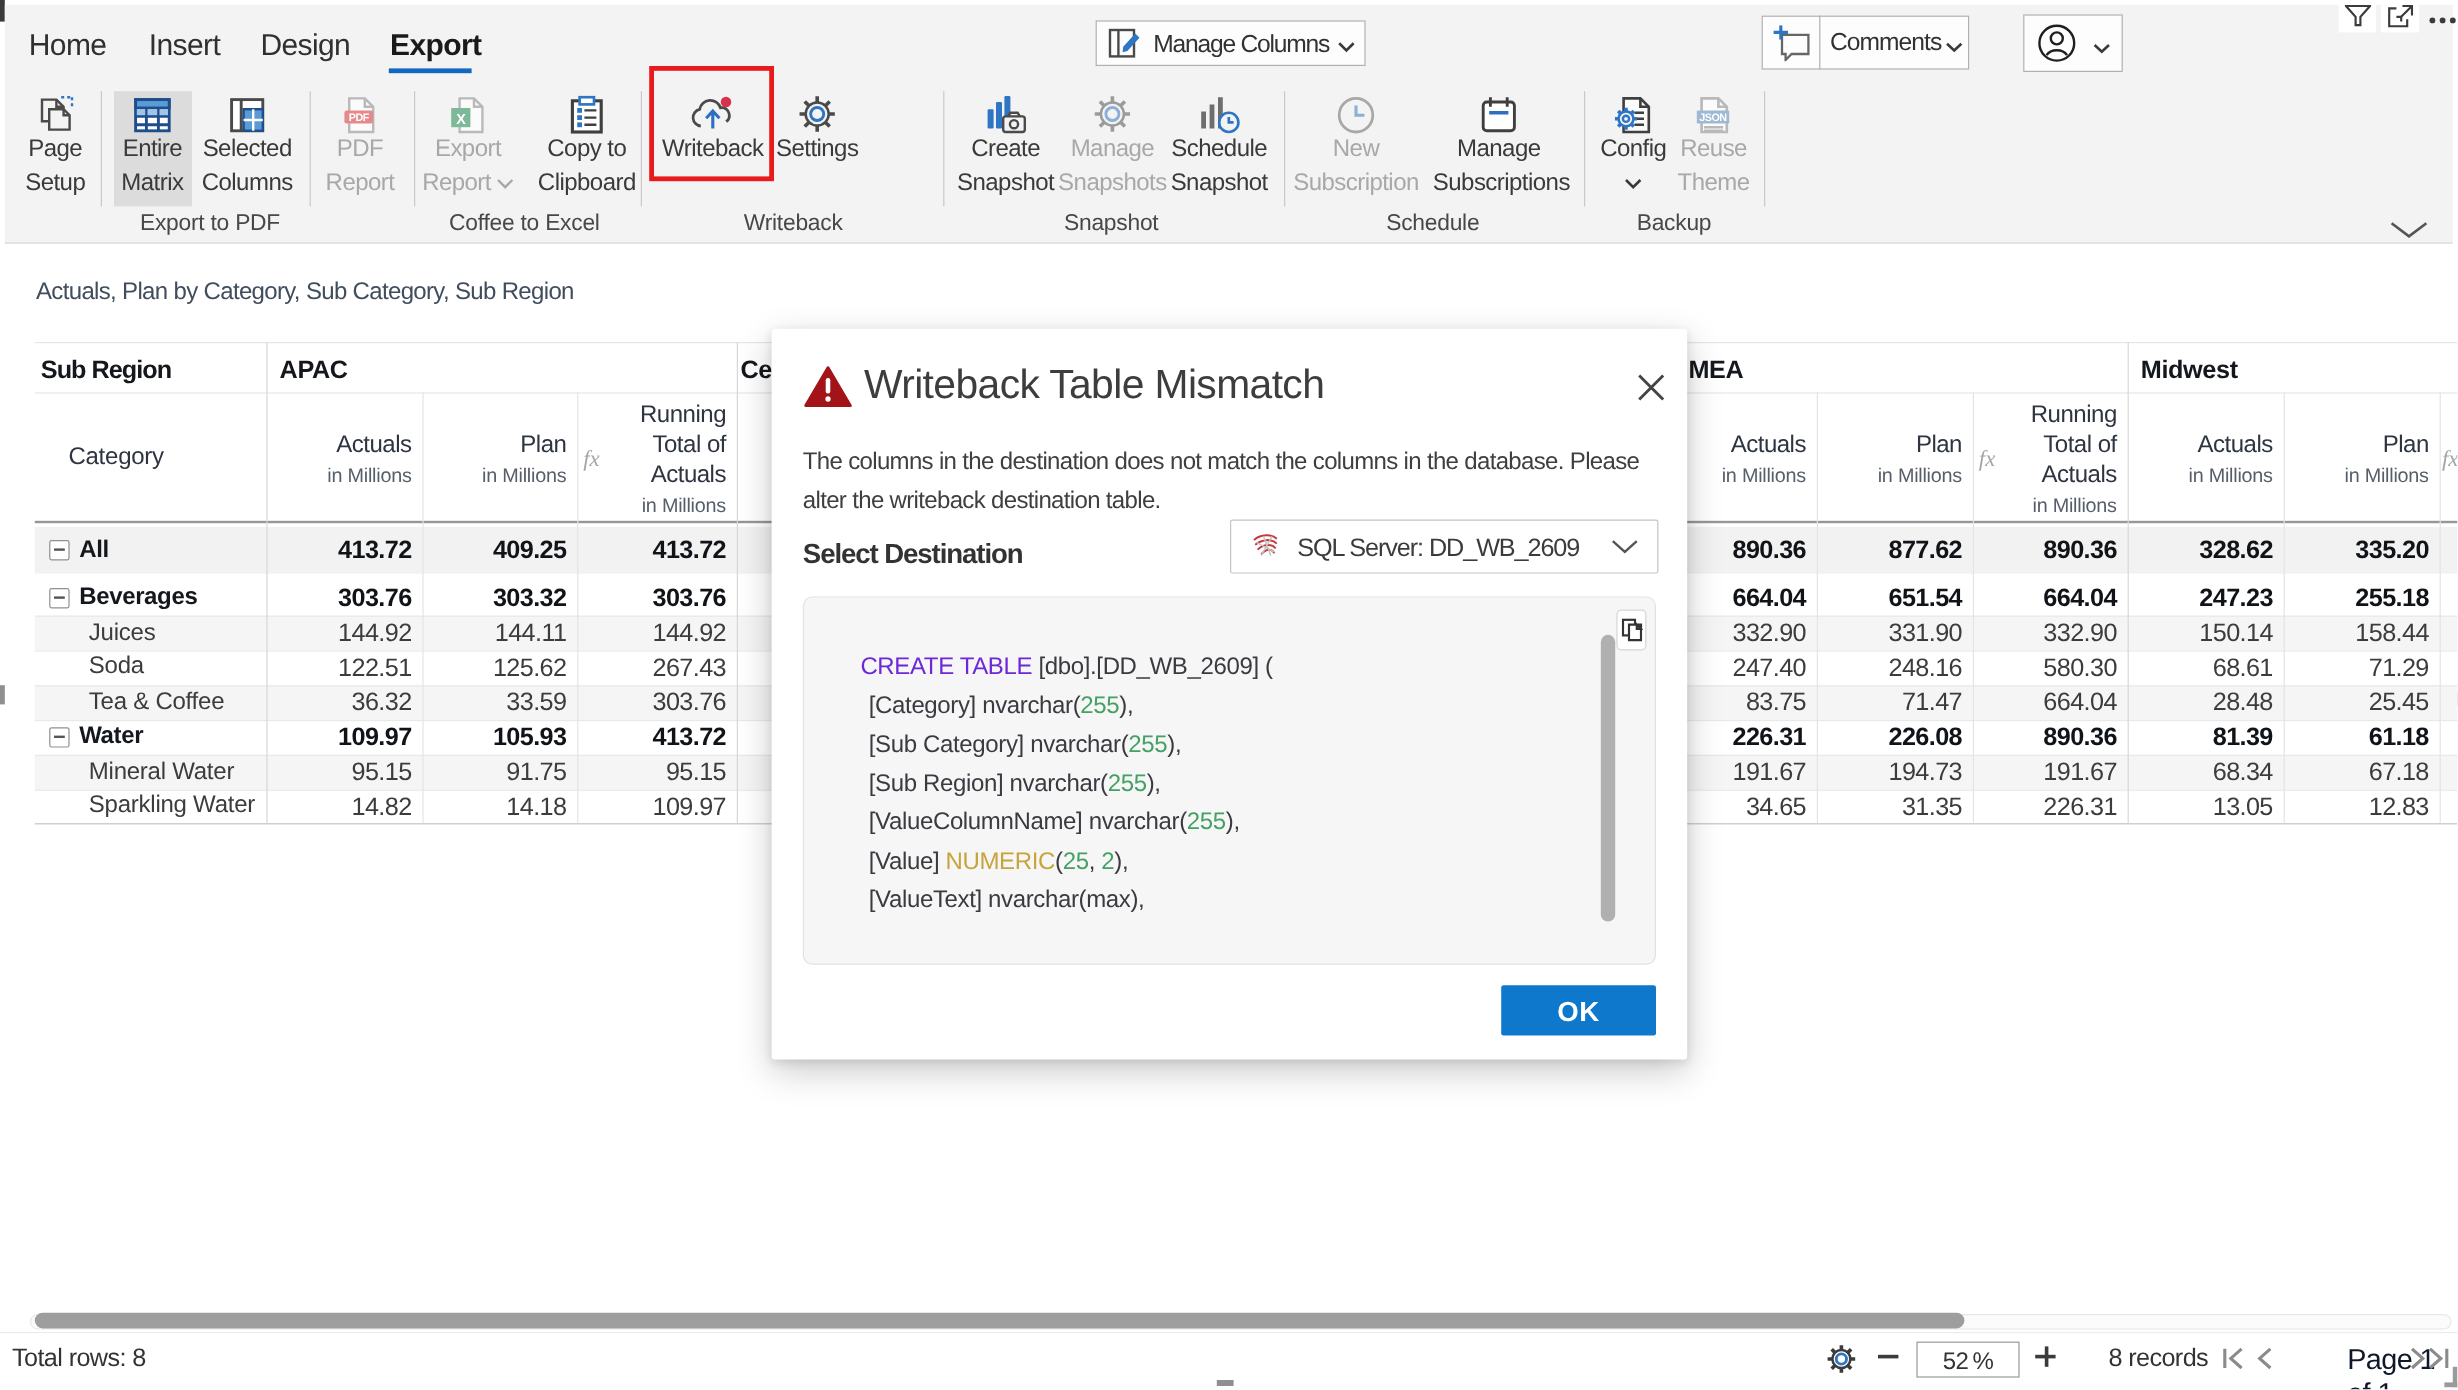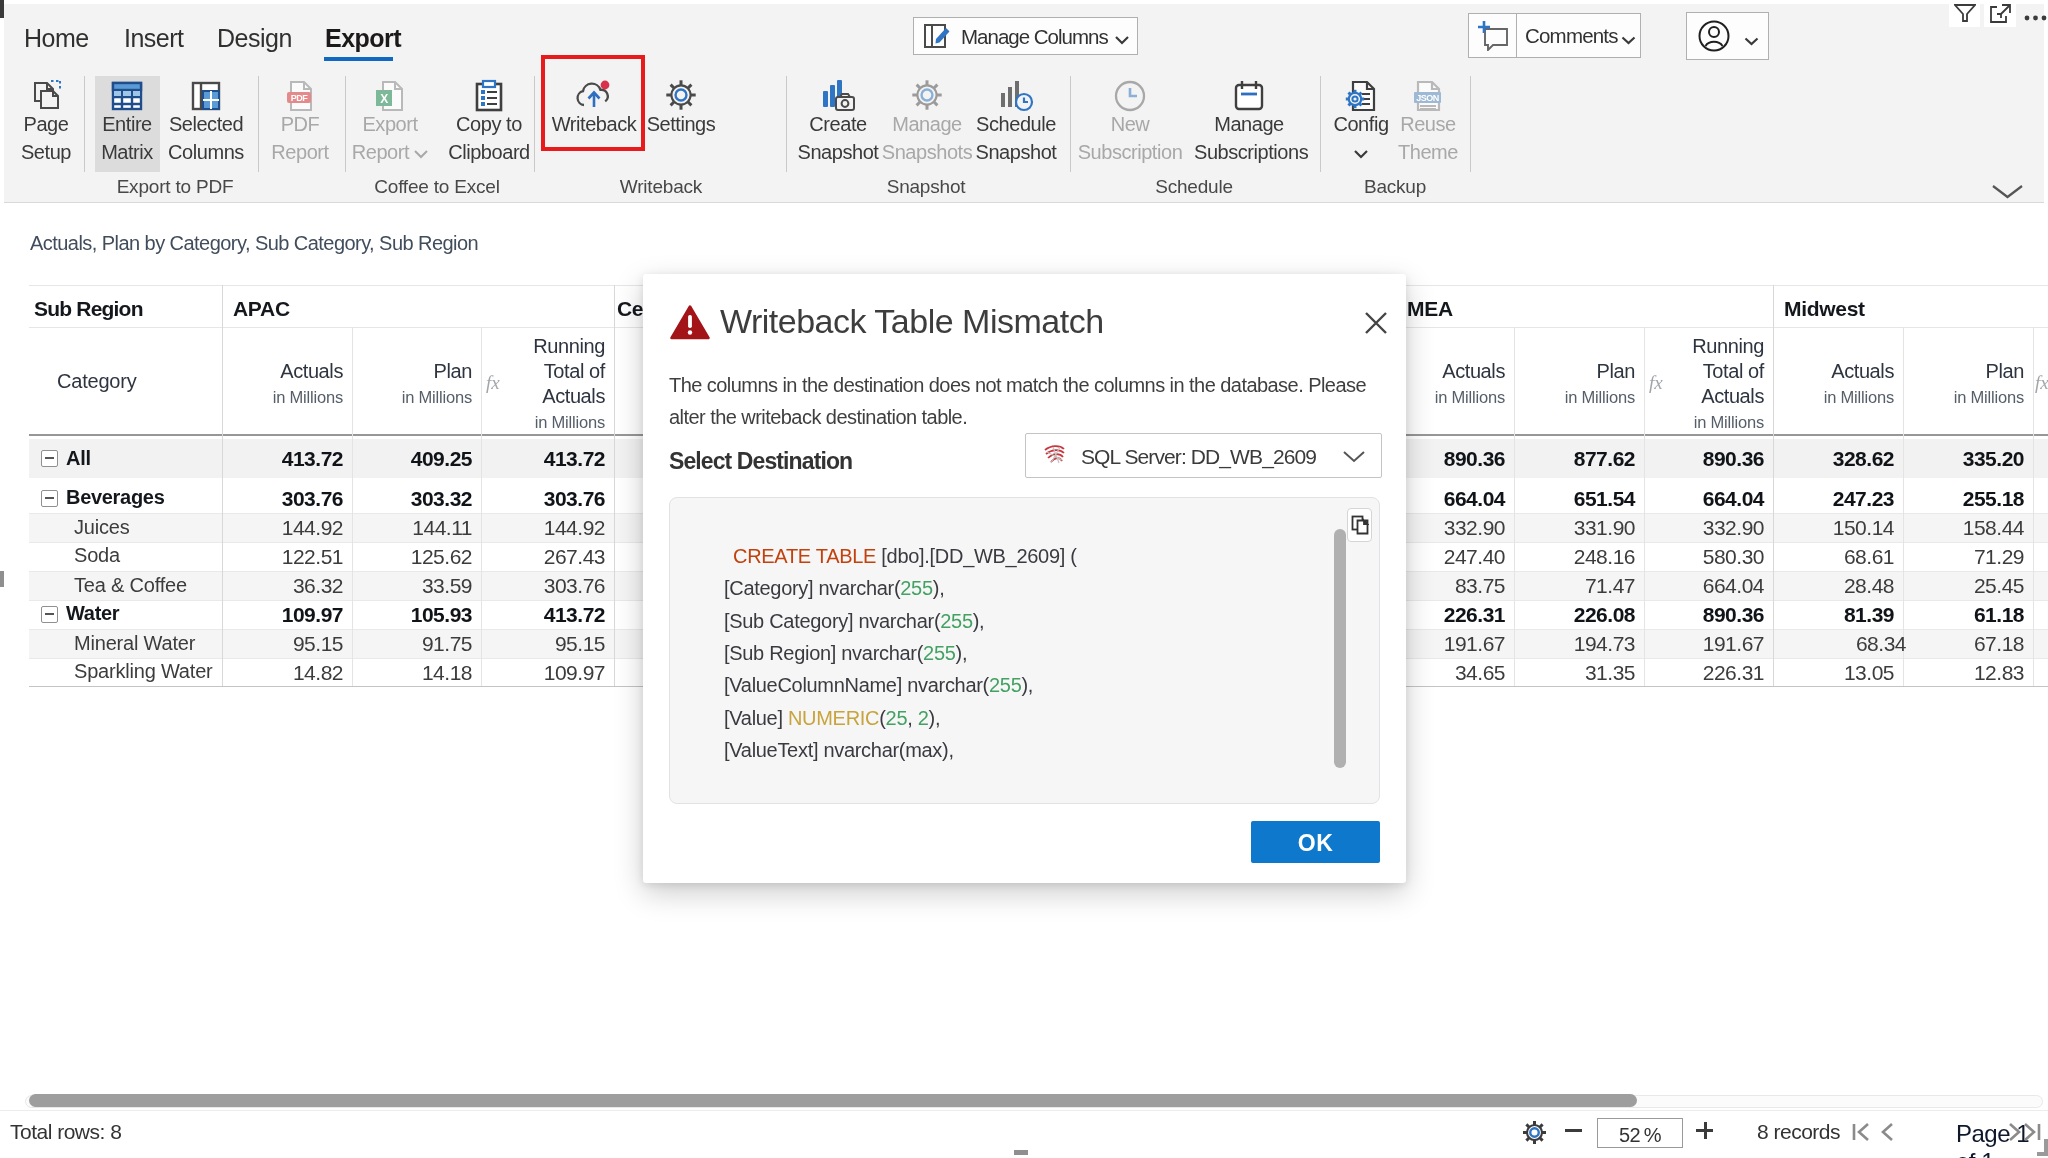--- a/index.html
+++ b/index.html
@@ -18,21 +18,21 @@
 .num{font-size:21px;letter-spacing:-0.5px;color:#3c3c3c;position:absolute;text-align:right;}
 .numb{font-weight:bold;color:#101418;}
 .cat{position:absolute;font-size:20px;color:#3c3c3c;letter-spacing:-0.2px;}
 .catb{font-weight:bold;color:#14181d;letter-spacing:-0.3px;}
 .h2t{position:absolute;text-align:right;font-size:20px;color:#2e3540;letter-spacing:-0.4px;line-height:25px;}
 .h2t .im{font-size:16.5px;color:#555e69;letter-spacing:-0.2px;}
 .hdr1{position:absolute;font-weight:bold;font-size:21px;color:#14181d;letter-spacing:-0.3px;}
 .exp{position:absolute;width:15px;height:15px;border:1px solid #909090;border-radius:2px;background:#fff;}
 .exp:after{content:"";position:absolute;left:3px;right:3px;top:6px;height:1.5px;background:#555;}
 .code{position:absolute;font-size:20px;letter-spacing:-0.3px;color:#3a3a40;white-space:pre;}
-.kw1{color:#c2410c;margin-left:16px;}
+.kw1{color:#6d28d9;}
 .kw2{color:#c7a43c;}
 .g{color:#44a163;}
 </style></head><body>
 <div id="app">
 
 <div class="ab" style="left:0;top:0;width:4px;height:18px;background:#3a3a3a;"></div>
 <div class="ab" style="left:0;top:571px;width:4px;height:16px;background:#8f8f8f;"></div>
 <div class="ab" style="left:1014px;top:1150px;width:14px;height:5px;background:#8f8f8f;"></div>
 <div class="ab" style="left:2037px;top:1152px;width:11px;height:4px;background:#9a9a9a;"></div>
 <div class="ab" style="left:2044px;top:1139px;width:4px;height:17px;background:#9a9a9a;"></div>
@@ -401,21 +401,21 @@
     <div class="num numb" style="left:1614px;top:602.5px;width:150px;">890.36</div>
     <div class="num numb" style="left:1744px;top:602.5px;width:150px;">81.39</div>
     <div class="num numb" style="left:1874px;top:602.5px;width:150px;">61.18</div>
 <div class="cat" style="left:74px;top:632px;">Mineral Water</div>
 <div class="num" style="left:193px;top:631.5px;width:150px;">95.15</div>
     <div class="num" style="left:322px;top:631.5px;width:150px;">91.75</div>
     <div class="num" style="left:455px;top:631.5px;width:150px;">95.15</div>
     <div class="num" style="left:1355px;top:631.5px;width:150px;">191.67</div>
     <div class="num" style="left:1485px;top:631.5px;width:150px;">194.73</div>
     <div class="num" style="left:1614px;top:631.5px;width:150px;">191.67</div>
-    <div class="num" style="left:1744px;top:631.5px;width:150px;padding-left:12px;">68.34</div>
+    <div class="num" style="left:1744px;top:631.5px;width:150px;">68.34</div>
     <div class="num" style="left:1874px;top:631.5px;width:150px;">67.18</div>
 <div class="cat" style="left:74px;top:660px;">Sparkling Water</div>
 <div class="num" style="left:193px;top:660.5px;width:150px;">14.82</div>
     <div class="num" style="left:322px;top:660.5px;width:150px;">14.18</div>
     <div class="num" style="left:455px;top:660.5px;width:150px;">109.97</div>
     <div class="num" style="left:1355px;top:660.5px;width:150px;">34.65</div>
     <div class="num" style="left:1485px;top:660.5px;width:150px;">31.35</div>
     <div class="num" style="left:1614px;top:660.5px;width:150px;">226.31</div>
     <div class="num" style="left:1744px;top:660.5px;width:150px;">13.05</div>
     <div class="num" style="left:1874px;top:660.5px;width:150px;">12.83</div>

